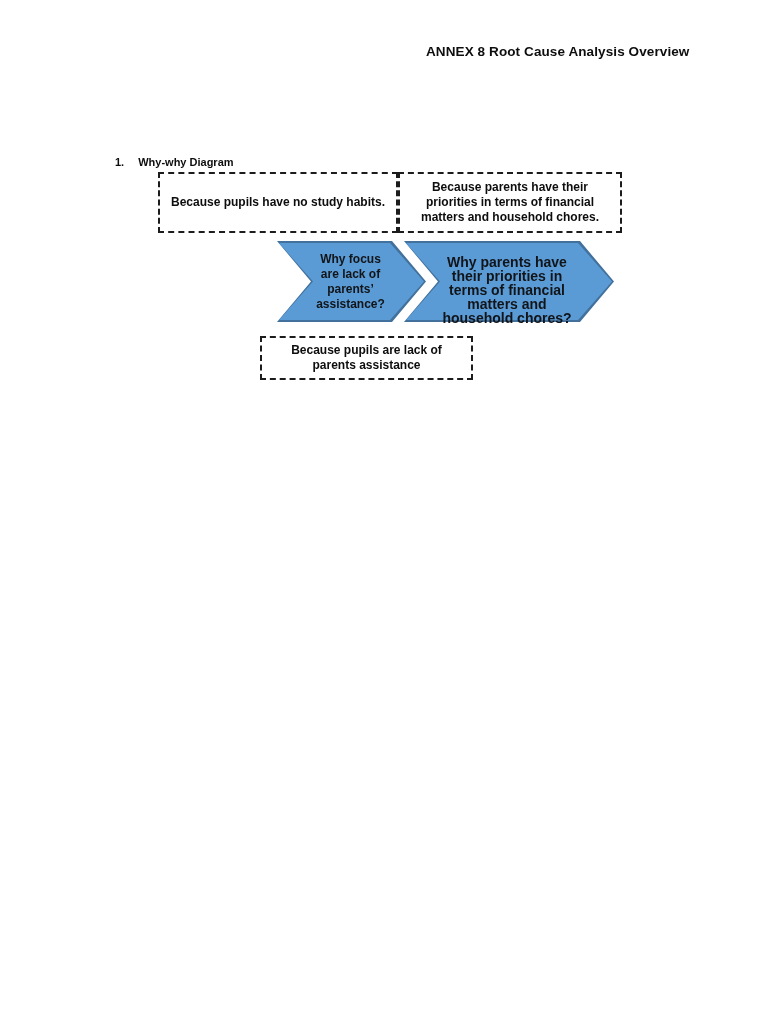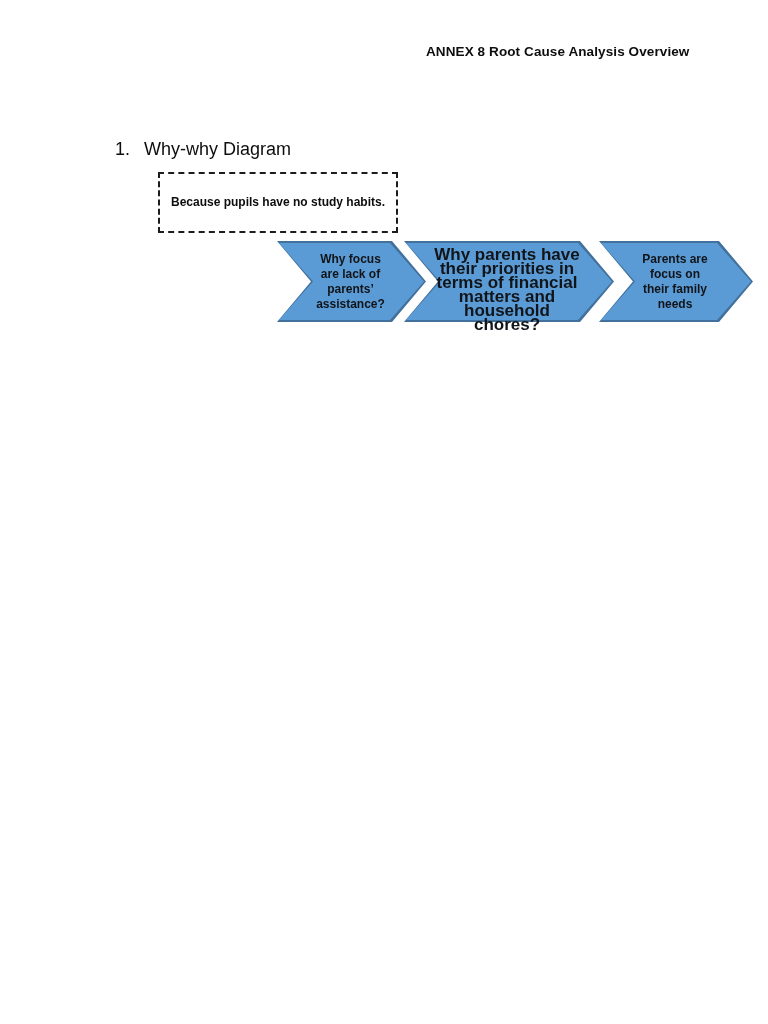--- a/index.html
+++ b/index.html
@@ -12,22 +12,22 @@
     overflow:hidden;
   }
   .page{position:relative;width:756px;height:1024px;background:#fff;}
 
   .doc-title{
     position:absolute;left:426px;top:44px;width:300px;
     font-size:13.5px;font-weight:700;letter-spacing:.1px;
     color:#0d0d0d;white-space:nowrap;
   }
   .section-heading{
-    position:absolute;left:115px;top:139px;
-    font-size:18px;font-weight:400;color:#0d0d0d;
+    position:absolute;left:115px;top:156px;
+    font-size:11px;font-weight:700;color:#0d0d0d;
   }
   .section-heading .num{margin-right:14px;}
 
   .dash-box{
     position:absolute;box-sizing:border-box;
     border:2px dashed #1c1c1c;
     display:flex;justify-content:center;
     text-align:center;font-weight:700;font-size:12px;line-height:15px;
     color:#0d0d0d;padding:4px 10px;
   }
@@ -51,53 +51,54 @@
     clip-path:polygon(0 0, calc(100% - 34px) 0, 100% 50%, calc(100% - 34px) 100%, 0 100%, 34px 50%);
   }
   .chev .outer{inset:0;background:#41719C;}
   .chev .inner{inset:2px;background:#5B9BD5;}
   .chev .label{
     position:absolute;inset:0;
     display:flex;align-items:center;justify-content:center;
     text-align:center;font-weight:700;font-size:12px;line-height:15px;
     color:#111418;padding:2px 40px 2px 38px;box-sizing:border-box;
   }
-  #chev-4 .label{font-size:17px;line-height:14px;padding:18px 34px 2px 30px;}
+  #chev-4 .label{font-size:14px;line-height:14px;padding:18px 34px 2px 30px;}
 </style>
 </head>
 <body>
 
 <div class="page">
 
   <div class="doc-title">ANNEX 8 Root Cause Analysis Overview</div>
 
   <div class="section-heading">
     <span class="num">1.</span><span>Why-why Diagram</span>
   </div>
 
   <div class="dash-box top-align" id="top-answer-1">
     <span>Because pupils have no study habits.</span>
   </div>
 
+  <div class="dash-box top-align" id="top-answer-2">
+    <span>Because parents have their priorities in terms of financial matters and household chores.</span>
+  </div>
 
 
 
   <div class="chev" id="chev-3">
     <div class="outer"></div>
     <div class="inner"></div>
     <div class="label">Why focus are lack of parents’ assistance?</div>
   </div>
 
   <div class="chev" id="chev-4">
     <div class="outer"></div>
     <div class="inner"></div>
     <div class="label">Why parents have their priorities in terms of financial matters and household chores?</div>
   </div>
 
-  <div class="chev" id="chev-5">
-    <div class="outer"></div>
-    <div class="inner"></div>
-    <div class="label">Parents are focus on their family needs</div>
+
+  <div class="dash-box center-align" id="bottom-answer-1">
+    <span>Because pupils are lack of parents assistance</span>
   </div>
-
 
 
 </div>
 
 </body></html>

